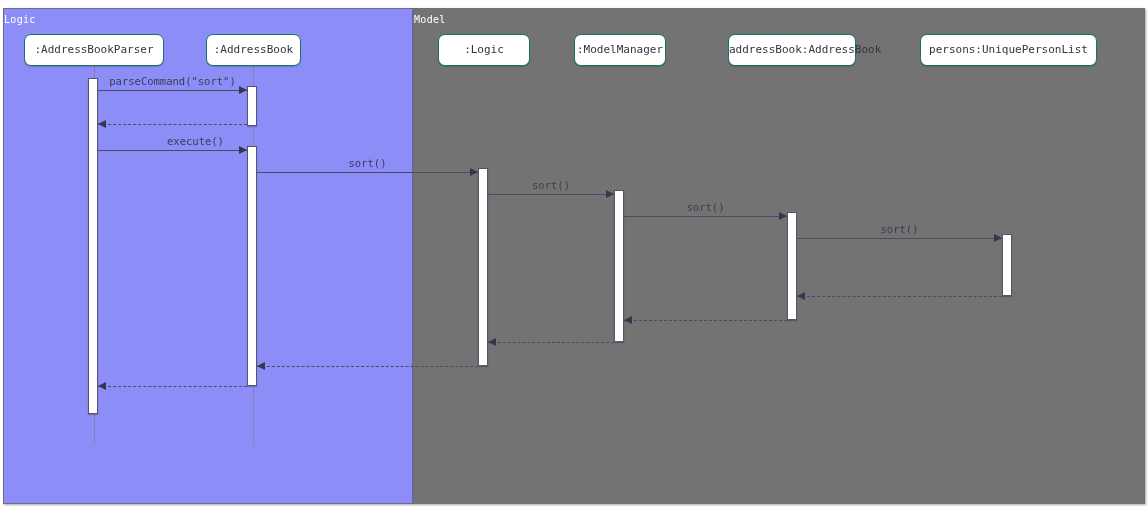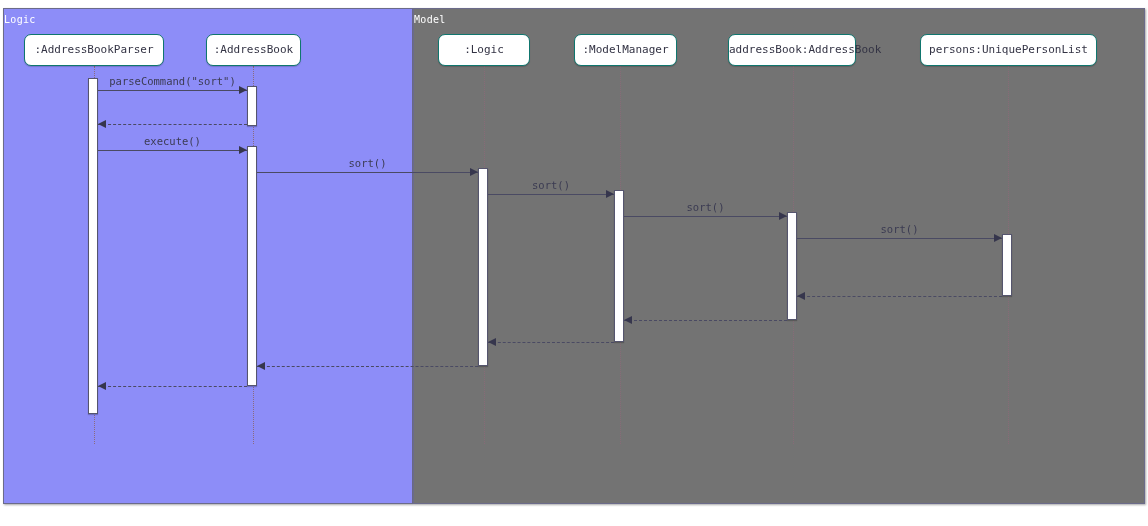--- a/index.html
+++ b/index.html
@@ -115,21 +115,21 @@
     <div class="activation" style="left: 614px; top: 190px; height: 152px;"></div>
     <div class="activation" style="left: 787px; top: 212px; height: 108px;"></div>
     <div class="activation" style="left: 1002px; top: 234px; height: 62px;"></div>
     <div class="msg" style="left: 98px; top: 90px; width: 149px;"></div>
     <div class="arrowhead right" style="top: 86px; left: 239px;"></div>
     <div class="msg-label" style="left: 98px; top: 75px; width: 149px;">parseCommand("sort")</div>
     <div class="msg dashed" style="left: 98px; top: 124px; width: 149px;"></div>
     <div class="arrowhead left" style="top: 120px; left: 98px;"></div>
     <div class="msg" style="left: 98px; top: 150px; width: 149px;"></div>
     <div class="arrowhead right" style="top: 146px; left: 239px;"></div>
-    <div class="msg-label" style="left: 98px; top: 135px; width: 149px;">execute()</div>
+    <div class="msg-label" style="left: 98px; top: 135px; width: 149px; padding-left: 23px;">execute()</div>
     <div class="msg" style="left: 257px; top: 172px; width: 221px;"></div>
     <div class="arrowhead right" style="top: 168px; left: 470px;"></div>
     <div class="msg-label" style="left: 257px; top: 157px; width: 221px;">sort()</div>
     <div class="msg" style="left: 488px; top: 194px; width: 126px;"></div>
     <div class="arrowhead right" style="top: 190px; left: 606px;"></div>
     <div class="msg-label" style="left: 488px; top: 179px; width: 126px;">sort()</div>
     <div class="msg" style="left: 624px; top: 216px; width: 163px;"></div>
     <div class="arrowhead right" style="top: 212px; left: 779px;"></div>
     <div class="msg-label" style="left: 624px; top: 201px; width: 163px;">sort()</div>
     <div class="msg" style="left: 797px; top: 238px; width: 205px;"></div>
@@ -141,16 +141,16 @@
     <div class="arrowhead left" style="top: 316px; left: 624px;"></div>
     <div class="msg dashed" style="left: 488px; top: 342px; width: 126px;"></div>
     <div class="arrowhead left" style="top: 338px; left: 488px;"></div>
     <div class="msg dashed" style="left: 257px; top: 366px; width: 221px;"></div>
     <div class="arrowhead left" style="top: 362px; left: 257px;"></div>
     <div class="msg dashed" style="left: 98px; top: 386px; width: 149px;"></div>
     <div class="arrowhead left" style="top: 382px; left: 98px;"></div>
     <div class="participant" style="left: 24px; top: 34px; width: 140px;">:AddressBookParser</div>
     <div class="participant" style="left: 206px; top: 34px; width: 95px;">:AddressBook</div>
     <div class="participant" style="left: 438px; top: 34px; width: 92px;">:Logic</div>
-    <div class="participant" style="left: 574px; top: 34px; width: 103px;">:ModelManager</div>
+    <div class="participant" style="left: 574px; top: 34px; width: 92px;">:ModelManager</div>
     <div class="participant" style="left: 712px; top: 34px; width: 128px; margin-left: 16px;">addressBook:AddressBook</div>
     <div class="participant" style="left: 920px; top: 34px; width: 177px;">persons:UniquePersonList</div>
   </div>
 
 </body></html>

